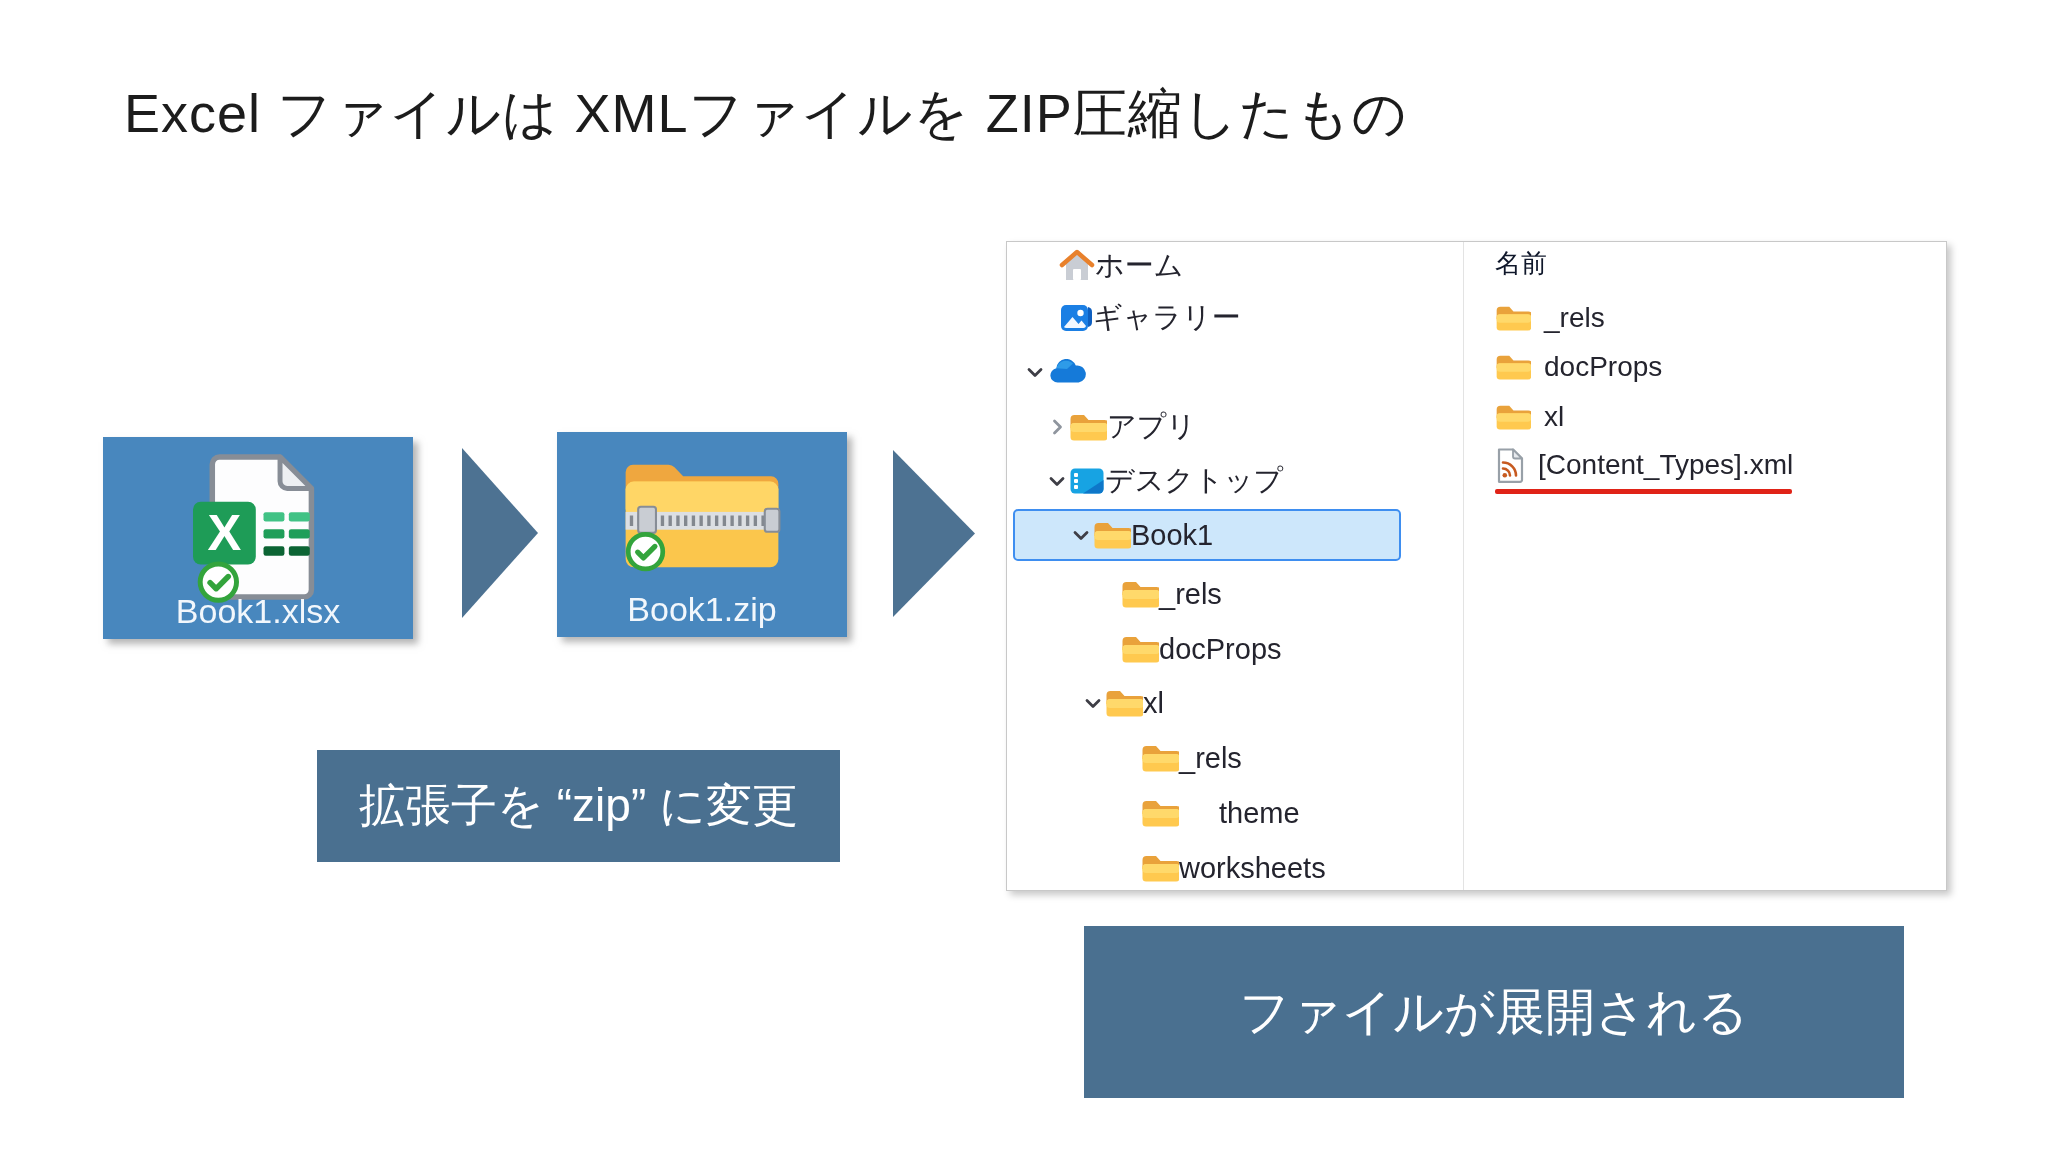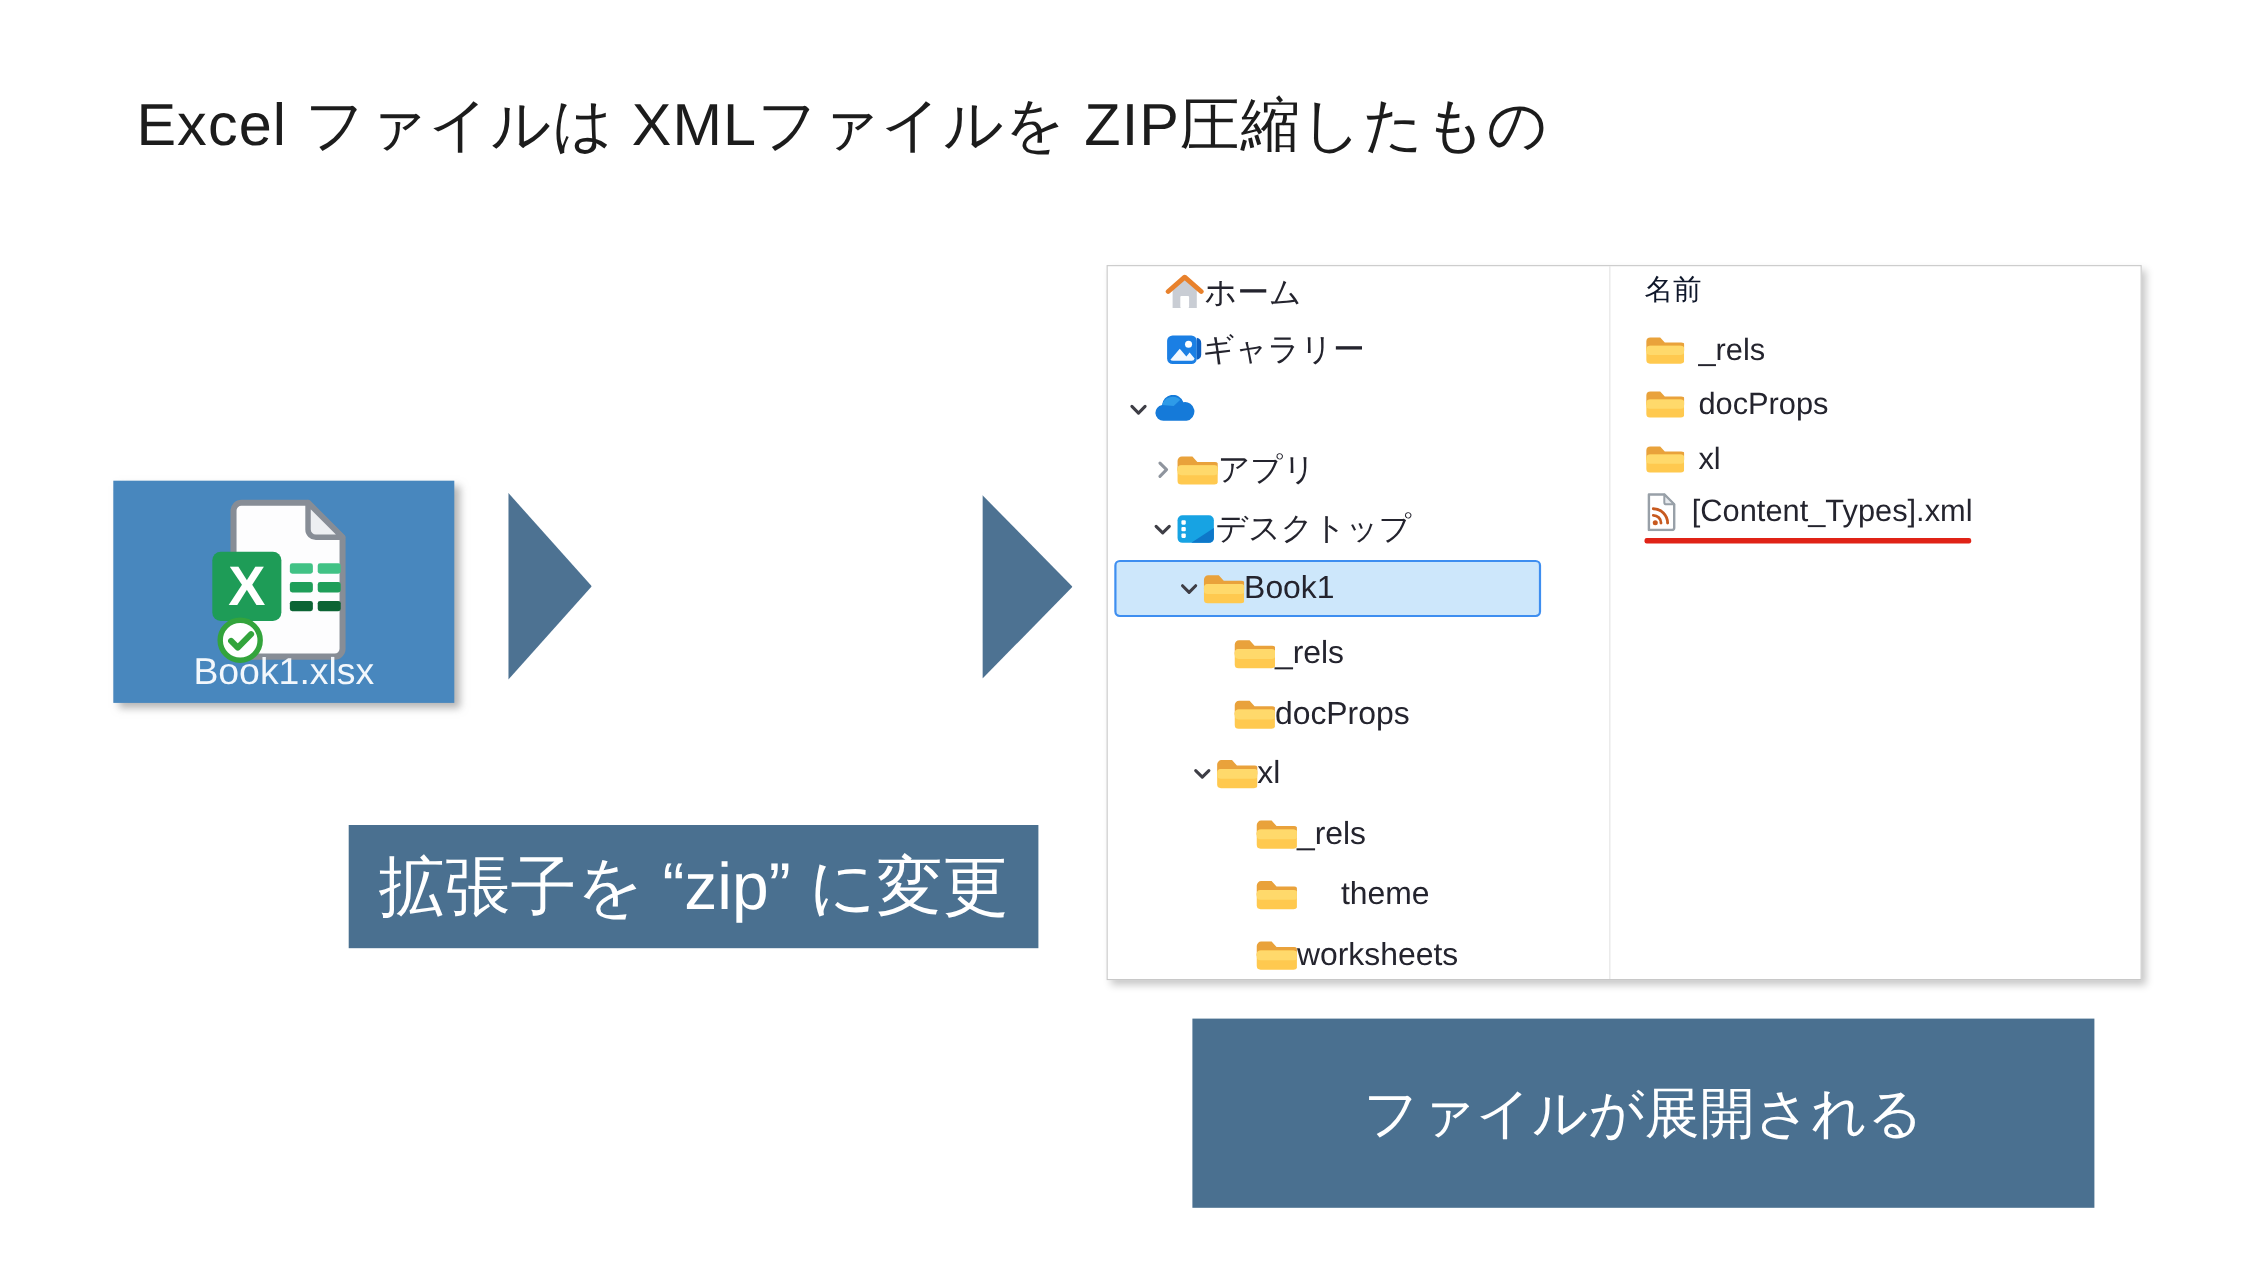--- a/index.html
+++ b/index.html
@@ -22,21 +22,21 @@
   
   .flow-arrow{position:absolute;background:#4D7292;
               clip-path:polygon(0 0,100% 50%,0 100%);
               filter:drop-shadow(4px 4px 3px rgba(110,110,110,.55));}
   .arrow1{left:462px;top:448px;width:76px;height:170px;}
   .arrow2{left:893px;top:450px;width:82px;height:167px;}
 
   
   .callout{position:absolute;background:#4A7090;color:#fff;display:flex;
            flex-direction:column;align-items:center;justify-content:center;text-align:center;}
-  .callout1{left:317px;top:750px;width:627px;height:112px;font-size:60px;}
+  .callout1{left:317px;top:750px;width:523px;height:112px;font-size:46px;}
   .callout2{left:1084px;top:926px;width:820px;height:172px;font-size:50px;line-height:1.5;}
 
   
   .explorer{position:absolute;left:1006px;top:241px;width:939px;height:648px;background:#fff;
             border:1px solid #C8C8C8;box-shadow:4px 4px 7px rgba(0,0,0,.22);}
   .divider{position:absolute;left:456px;top:0;bottom:0;width:1px;background:#E3E3E3;}
 
   .trow{position:absolute;display:flex;align-items:center;height:44px;color:#24242E;
         font-size:29px;white-space:nowrap;}
   .trow > * + *{}
@@ -86,20 +86,37 @@
         <text x="34.5" y="90" text-anchor="middle" font-size="46" font-weight="700" fill="#FFFFFF" font-family="Liberation Sans, sans-serif">X</text>
         <circle cx="29" cy="119" r="16.5" fill="#FFFFFF" stroke="#33A43C" stroke-width="4.5"></circle>
         <path d="M21.5 119.5 l5.5 5.5 11 -11" stroke="#33A43C" stroke-width="5" fill="none" stroke-linecap="round" stroke-linejoin="round"></path>
       </svg>
     </div>
     <div class="tile-label">Book1.xlsx</div>
   </div>
 
   <div class="flow-arrow arrow1"></div>
 
+  <div class="tile tile-zip">
+    <div class="art">
+      <svg width="178" height="136" viewBox="0 0 170 130">
+        <path d="M12 25 a7 7 0 0 1 7 -7 h34 a8 8 0 0 1 5.7 2.4 L67 29 h84 a7 7 0 0 1 7 7 v6 H12 Z" fill="#EFA73F"></path>
+        <rect x="12" y="34" width="146" height="82" rx="8" fill="#FBC64C"></rect>
+        <rect x="12" y="34" width="146" height="34" rx="8" fill="#FFD666"></rect>
+        <rect x="12" y="63" width="146" height="17" fill="#DCDFE3"></rect>
+        <line x1="16" y1="71.5" x2="158" y2="71.5" stroke="#83888F" stroke-width="10" stroke-dasharray="3.2 4.2"></line>
+        <rect x="24" y="58" width="17" height="25" rx="2.5" fill="#C9CDD3" stroke="#878D96" stroke-width="2"></rect>
+        <rect x="145" y="60" width="14" height="22" rx="2.5" fill="#C9CDD3" stroke="#878D96" stroke-width="2"></rect>
+        <rect x="28" y="84" width="10" height="16" rx="3" fill="#C9CDD3" stroke="#878D96" stroke-width="2"></rect>
+        <circle cx="31" cy="101" r="16.5" fill="#FFFFFF" stroke="#33A43C" stroke-width="4.5"></circle>
+        <path d="M23.5 101.5 l5.5 5.5 11 -11" stroke="#33A43C" stroke-width="5" fill="none" stroke-linecap="round" stroke-linejoin="round"></path>
+      </svg>
+    </div>
+    <div class="tile-label">Book1.zip</div>
+  </div>
 
   <div class="flow-arrow arrow2"></div>
 
   <div class="callout callout1">
     <span>拡張子を “zip” に変更</span>
   </div>
 
   <div class="callout callout2">
     <span>ファイルが展開される</span>
   </div>

